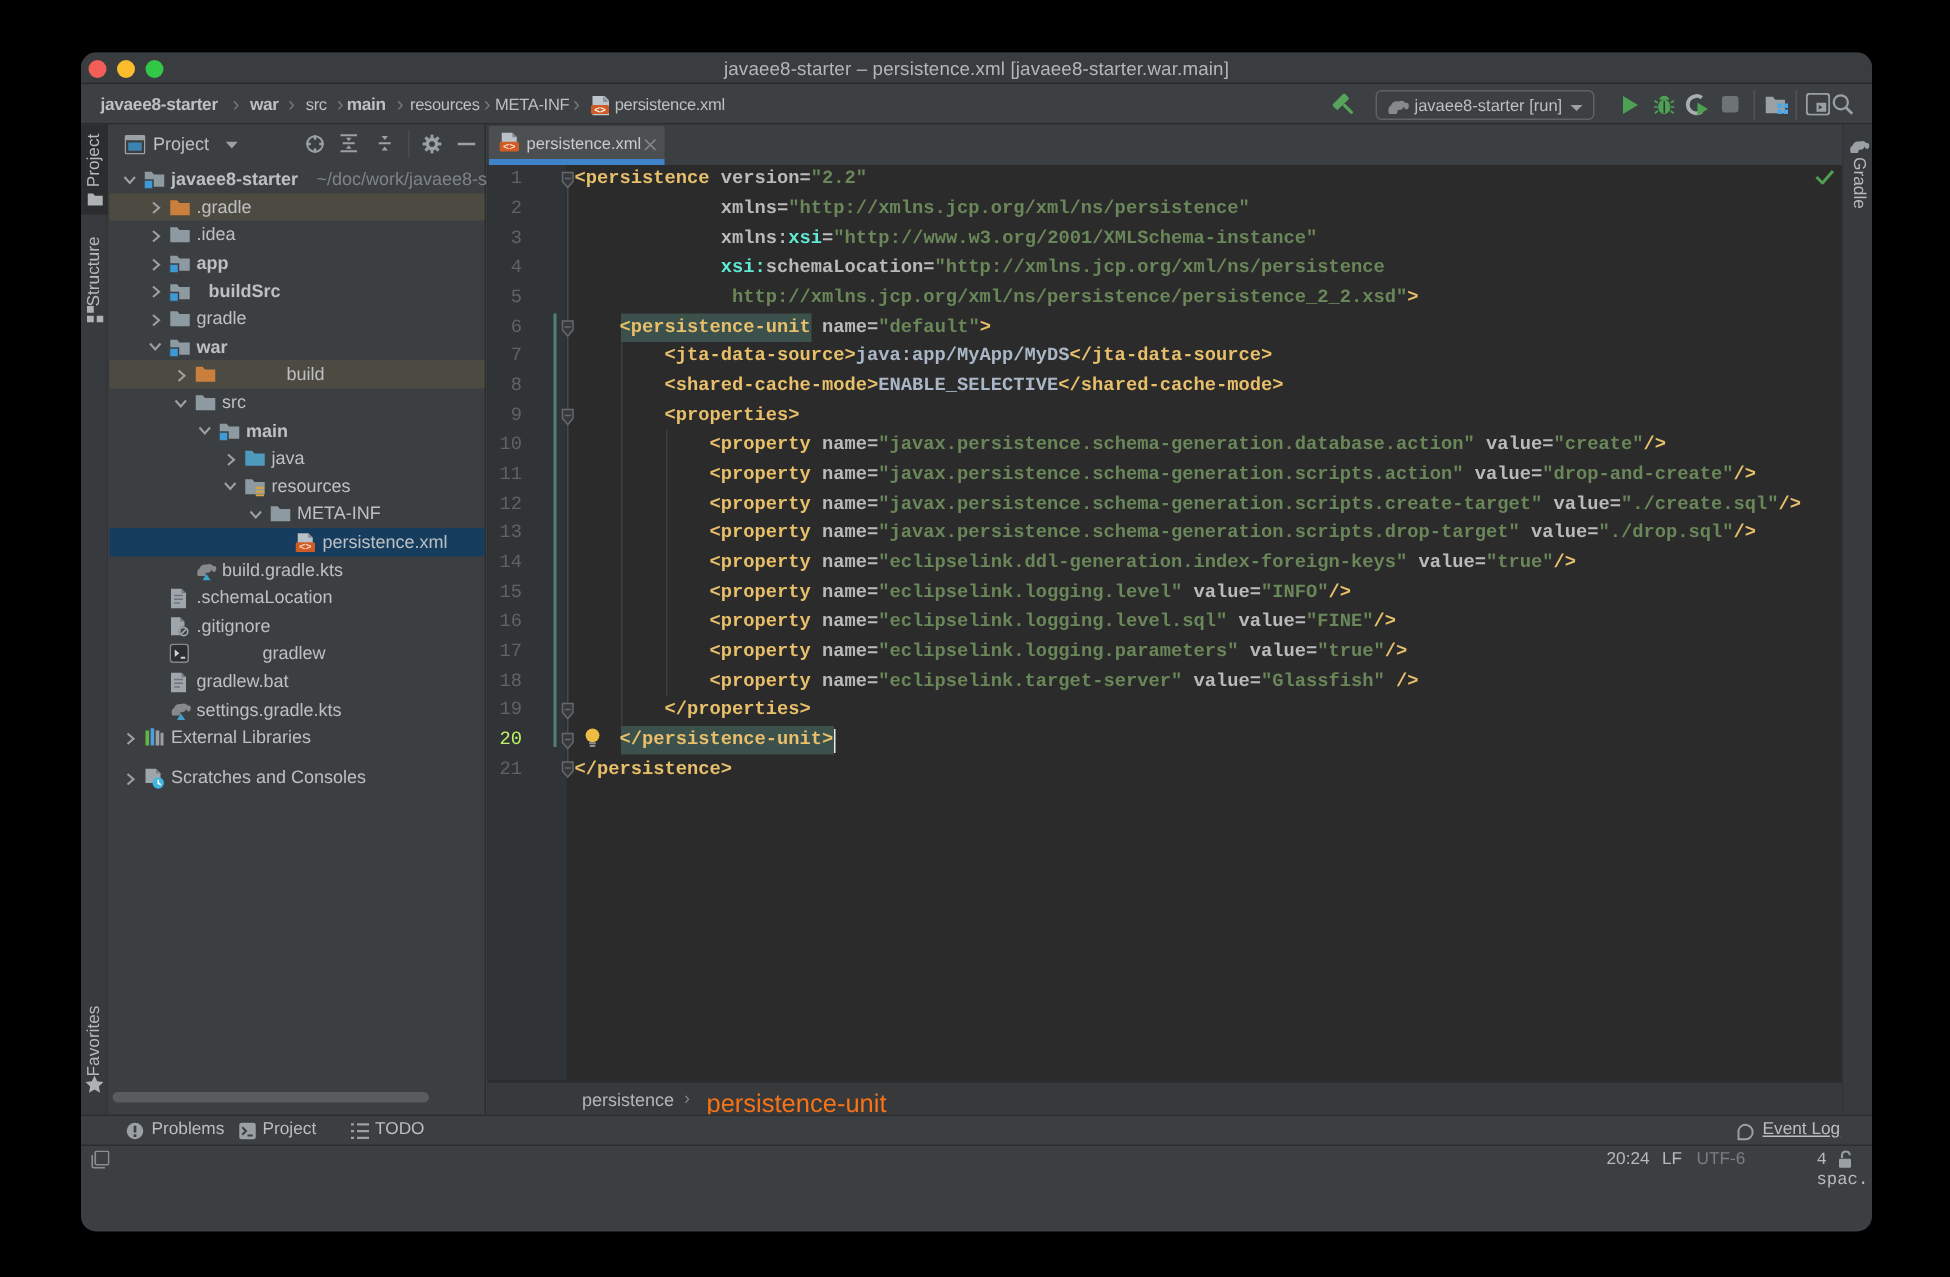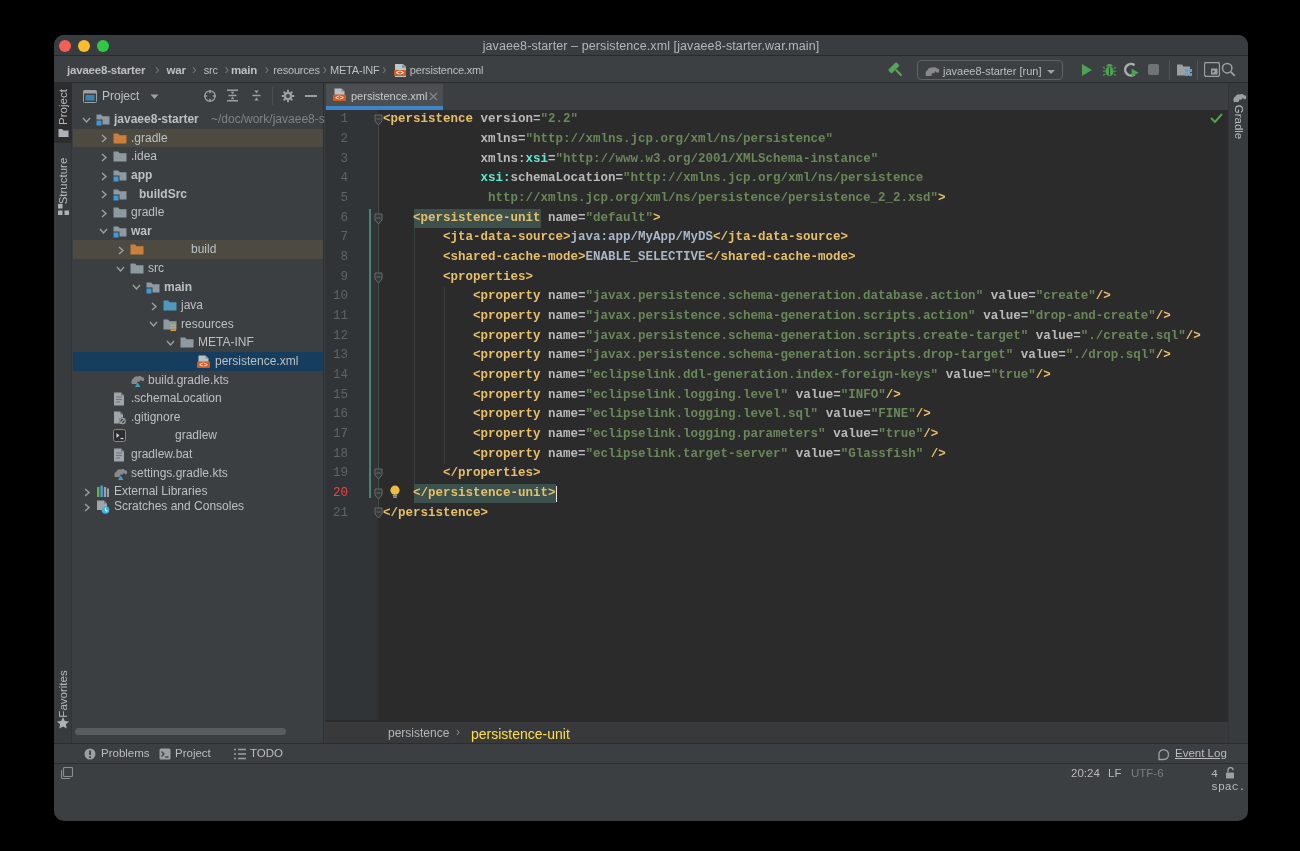--- a/index.html
+++ b/index.html
@@ -395,21 +395,21 @@
               </svg>
             </span>
             <span class="ricon" style="left:23px;"><svg width="14" height="13" viewBox="0 0 14 13">
                 <rect x="1" y="2" width="2.4" height="10" fill="#62b543"></rect>
                 <rect x="4.4" y="0.5" width="2.4" height="11.5" fill="#4f9ddb"></rect>
                 <rect x="7.8" y="2" width="2.4" height="10" fill="#9aa0a4"></rect>
                 <rect x="11" y="3.5" width="2" height="8.5" fill="#9aa0a4"></rect>
               </svg></span>
             <span class="txt" style="left:41px;">External Libraries</span>
           </div>
-      <div class="prow" style="top:414px;">
+      <div class="prow" style="top:426px;">
             <span class="abs" style="left:10px;top:0;">
               <svg class="chev" width="8" height="9" viewBox="0 0 8 9">
                 <path d="M2 1l4 3.5L2 8" fill="none" stroke="#9da0a2" stroke-width="1.4"></path>
               </svg>
             </span>
             <span class="ricon" style="left:23px;"><svg width="14" height="14" viewBox="0 0 14 14">
                 <path d="M1 0.5h7l3 3v6.5H1z" fill="#9fa6ab"></path>
                 <path d="M8 0.5l3 3H8z" fill="#777d82"></path>
                 <circle cx="9.5" cy="10" r="3.8" fill="#40b6e0"></circle>
                 <path d="M9.5 7.8v2.4l1.8 1" stroke="#fff" stroke-width="1.1" fill="none"></path>
@@ -479,37 +479,37 @@
 <div>10</div>
 <div>11</div>
 <div>12</div>
 <div>13</div>
 <div>14</div>
 <div>15</div>
 <div>16</div>
 <div>17</div>
 <div>18</div>
 <div>19</div>
-<div style="color:#ef4444;">20</div>
+<div style="color:#bef264;">20</div>
 <div>21</div>
         </div>
         <div id="code"><div><span class="t">&lt;persistence</span> <span class="a">version=</span><span class="s">"2.2"</span></div><div>             <span class="a">xmlns=</span><span class="s">"http://xmlns.jcp.org/xml/ns/persistence"</span></div><div>             <span class="a">xmlns:</span><span class="p">xsi</span><span class="a">=</span><span class="s">"http://www.w3.org/2001/XMLSchema-instance"</span></div><div>             <span class="p">xsi:</span><span class="a">schemaLocation=</span><span class="s">"http://xmlns.jcp.org/xml/ns/persistence</span></div><div>              <span class="s">http://xmlns.jcp.org/xml/ns/persistence/persistence_2_2.xsd"</span><span class="t">&gt;</span></div><div>    <span class="t">&lt;persistence-unit</span> <span class="a">name=</span><span class="s">"default"</span><span class="t">&gt;</span></div><div>        <span class="t">&lt;jta-data-source&gt;</span>java:app/MyApp/MyDS<span class="t">&lt;/jta-data-source&gt;</span></div><div>        <span class="t">&lt;shared-cache-mode&gt;</span>ENABLE_SELECTIVE<span class="t">&lt;/shared-cache-mode&gt;</span></div><div>        <span class="t">&lt;properties&gt;</span></div><div>            <span class="t">&lt;property</span> <span class="a">name=</span><span class="s">"javax.persistence.schema-generation.database.action"</span> <span class="a">value=</span><span class="s">"create"</span><span class="t">/&gt;</span></div><div>            <span class="t">&lt;property</span> <span class="a">name=</span><span class="s">"javax.persistence.schema-generation.scripts.action"</span> <span class="a">value=</span><span class="s">"drop-and-create"</span><span class="t">/&gt;</span></div><div>            <span class="t">&lt;property</span> <span class="a">name=</span><span class="s">"javax.persistence.schema-generation.scripts.create-target"</span> <span class="a">value=</span><span class="s">"./create.sql"</span><span class="t">/&gt;</span></div><div>            <span class="t">&lt;property</span> <span class="a">name=</span><span class="s">"javax.persistence.schema-generation.scripts.drop-target"</span> <span class="a">value=</span><span class="s">"./drop.sql"</span><span class="t">/&gt;</span></div><div>            <span class="t">&lt;property</span> <span class="a">name=</span><span class="s">"eclipselink.ddl-generation.index-foreign-keys"</span> <span class="a">value=</span><span class="s">"true"</span><span class="t">/&gt;</span></div><div>            <span class="t">&lt;property</span> <span class="a">name=</span><span class="s">"eclipselink.logging.level"</span> <span class="a">value=</span><span class="s">"INFO"</span><span class="t">/&gt;</span></div><div>            <span class="t">&lt;property</span> <span class="a">name=</span><span class="s">"eclipselink.logging.level.sql"</span> <span class="a">value=</span><span class="s">"FINE"</span><span class="t">/&gt;</span></div><div>            <span class="t">&lt;property</span> <span class="a">name=</span><span class="s">"eclipselink.logging.parameters"</span> <span class="a">value=</span><span class="s">"true"</span><span class="t">/&gt;</span></div><div>            <span class="t">&lt;property</span> <span class="a">name=</span><span class="s">"eclipselink.target-server"</span> <span class="a">value=</span><span class="s">"Glassfish"</span> <span class="t">/&gt;</span></div><div>        <span class="t">&lt;/properties&gt;</span></div><div>    <span class="t">&lt;/persistence-unit&gt;</span></div><div><span class="t">&lt;/persistence&gt;</span></div></div>
           <div class="abs" style="left:230.5px; top:376px; width:1.6px; height:16px; background:#e8e8e8;"></div>
         <svg class="abs" style="left:64px; top:374.5px;" width="12" height="15" viewBox="0 0 12 15">
             <circle cx="6" cy="5.2" r="4.6" fill="#edbc43"></circle>
             <path d="M3.8 10.5h4.4M4.2 12.3h3.6" stroke="#8f9294" stroke-width="1.4"></path>
           </svg>
         <svg class="abs" style="left:885px; top:3px;" width="13" height="10" viewBox="0 0 13 10">
             <path d="M1 5l4 4 7-8" fill="none" stroke="#4f9e52" stroke-width="2"></path>
           </svg>
       </div>
       <div id="crumbbar">
         <span class="abs" style="left:63px; top:4px; font-size:12px; color:#b4b7b9;">persistence</span>
         <span class="abs" style="left:131px; top:3px; font-size:12px; color:#84878a;">›</span>
-        <span class="abs" style="left:146px; top:4px; font-size:14px; color:#fde047;">persistence-unit</span>
+        <span class="abs" style="left:146px; top:4px; font-size:17px; color:#f97316;">persistence-unit</span>
       </div>
     </div>
     <div id="lstripe">
       <div id="projtab"></div>
       <div class="vlabel" style="left:9px; top:24px; transform:translate(-50%,-50%) rotate(-90deg); transform-origin:center;">Project</div>
       <svg class="abs" style="left:4px; top:45px;" width="11" height="10" viewBox="0 0 11 10">
           <path d="M0.5 1h3.6l1.2 1.5h5.2v6.5H0.5z" fill="#aeb2b4"></path>
         </svg>
       <div class="vlabel" style="left:9px; top:98px; transform:translate(-50%,-50%) rotate(-90deg); transform-origin:center;">Structure</div>
       <svg class="abs" style="left:4px; top:121px;" width="11" height="11" viewBox="0 0 11 11">

